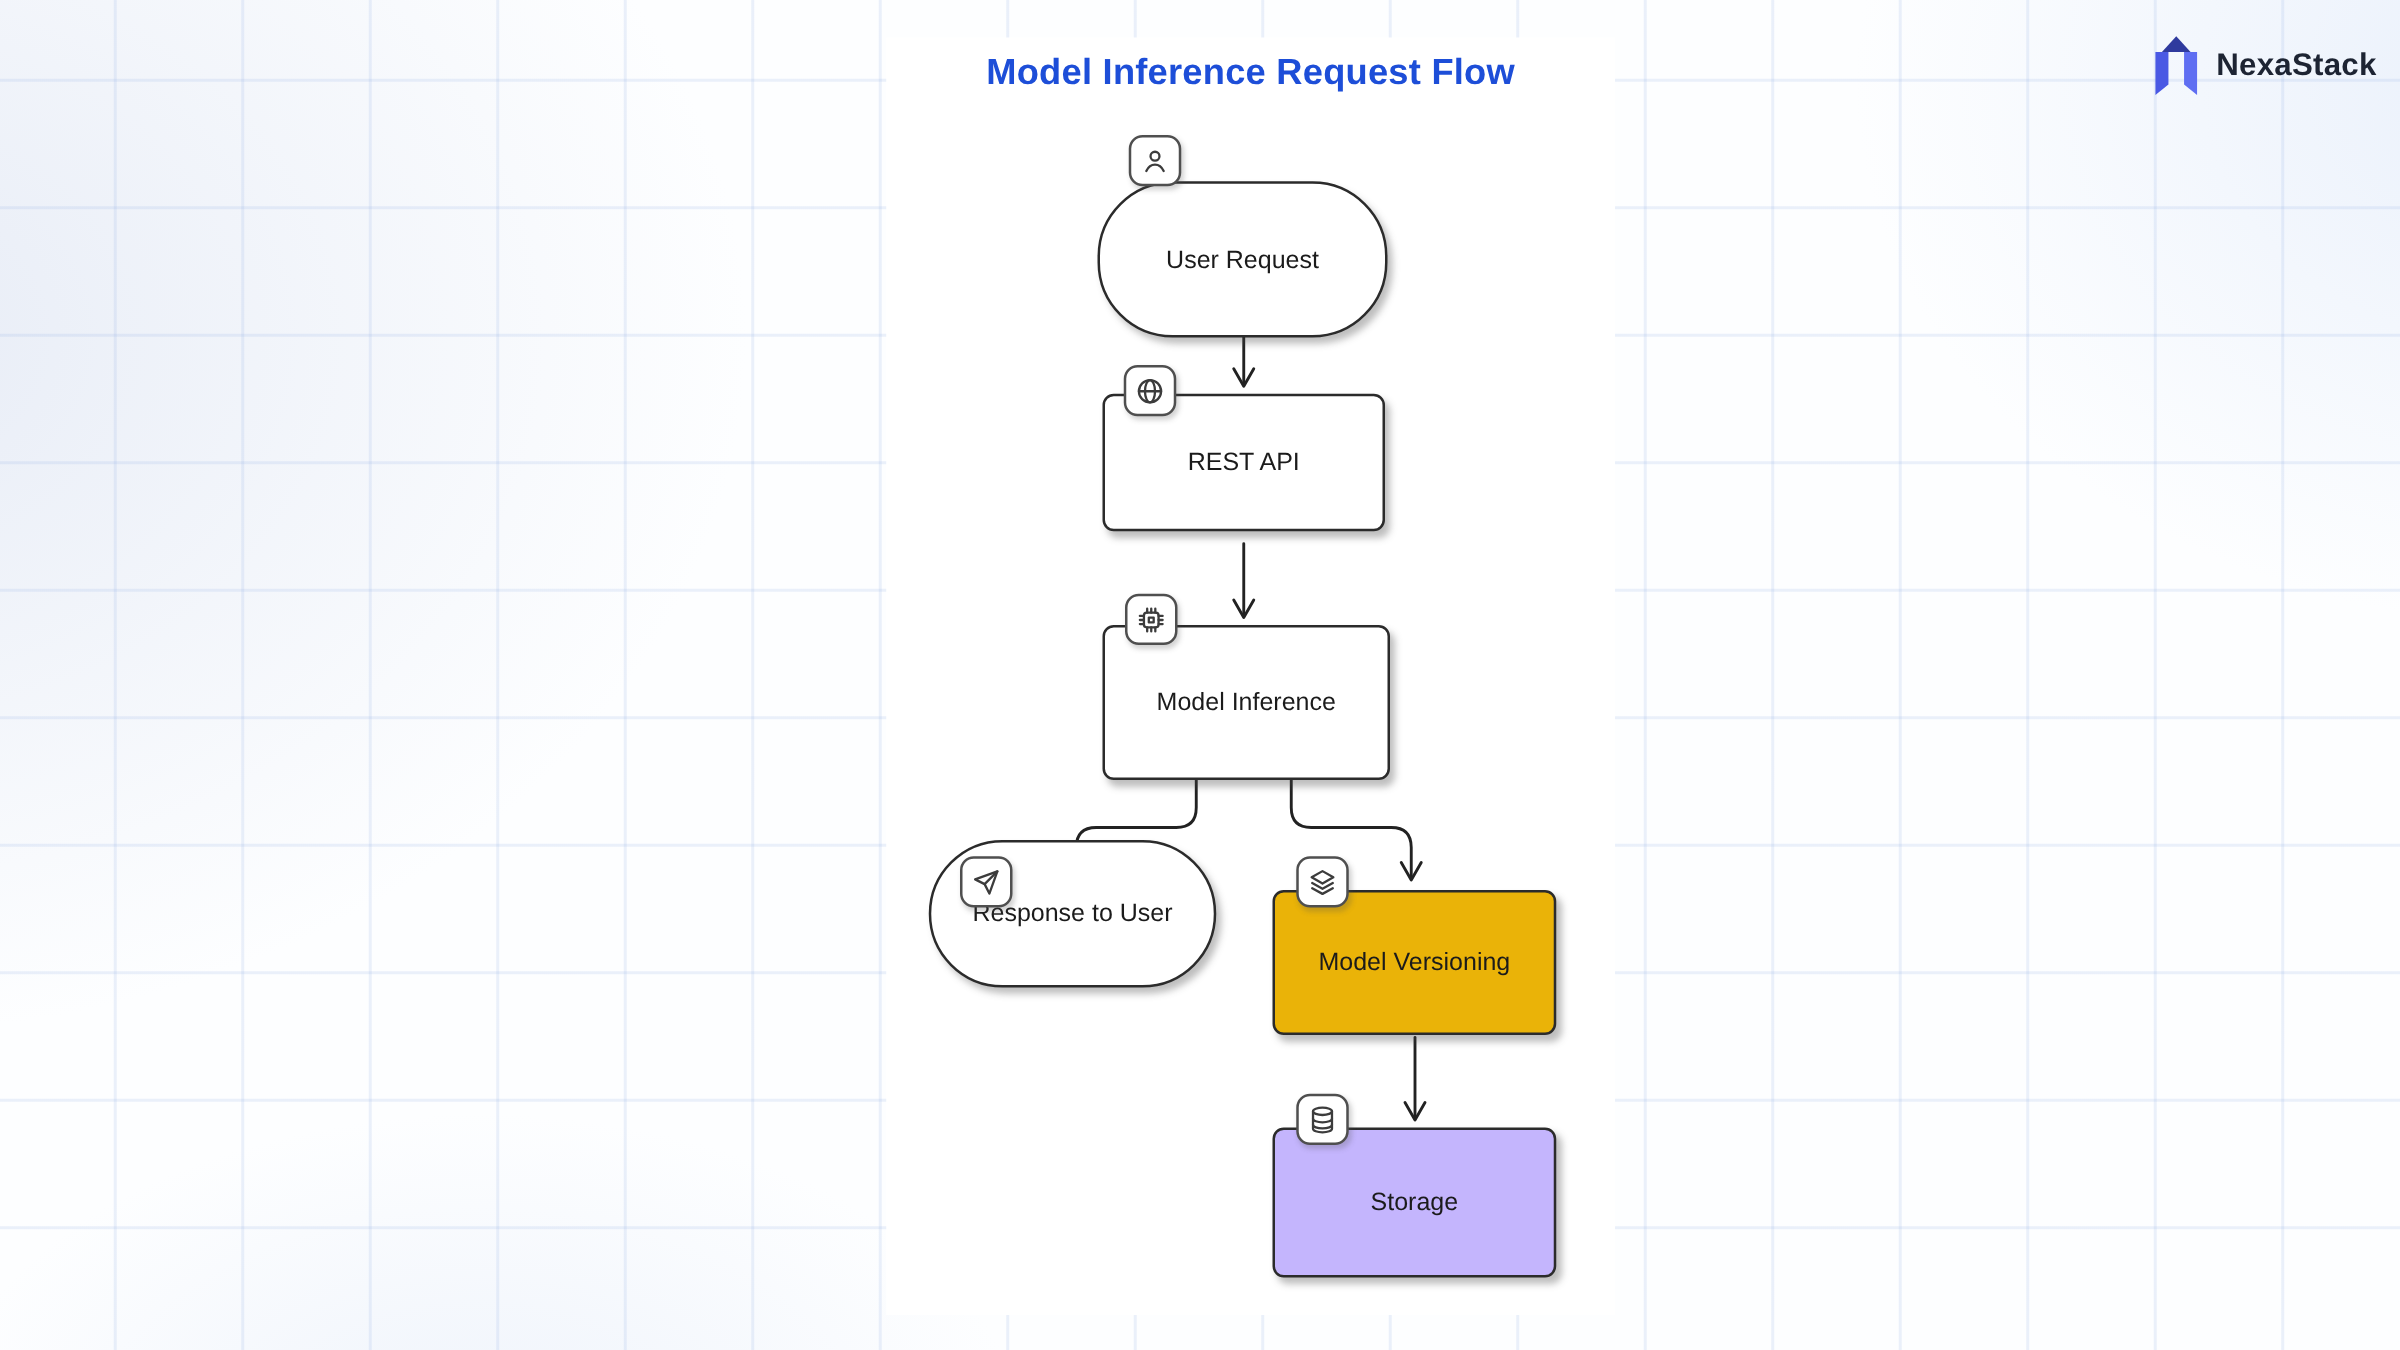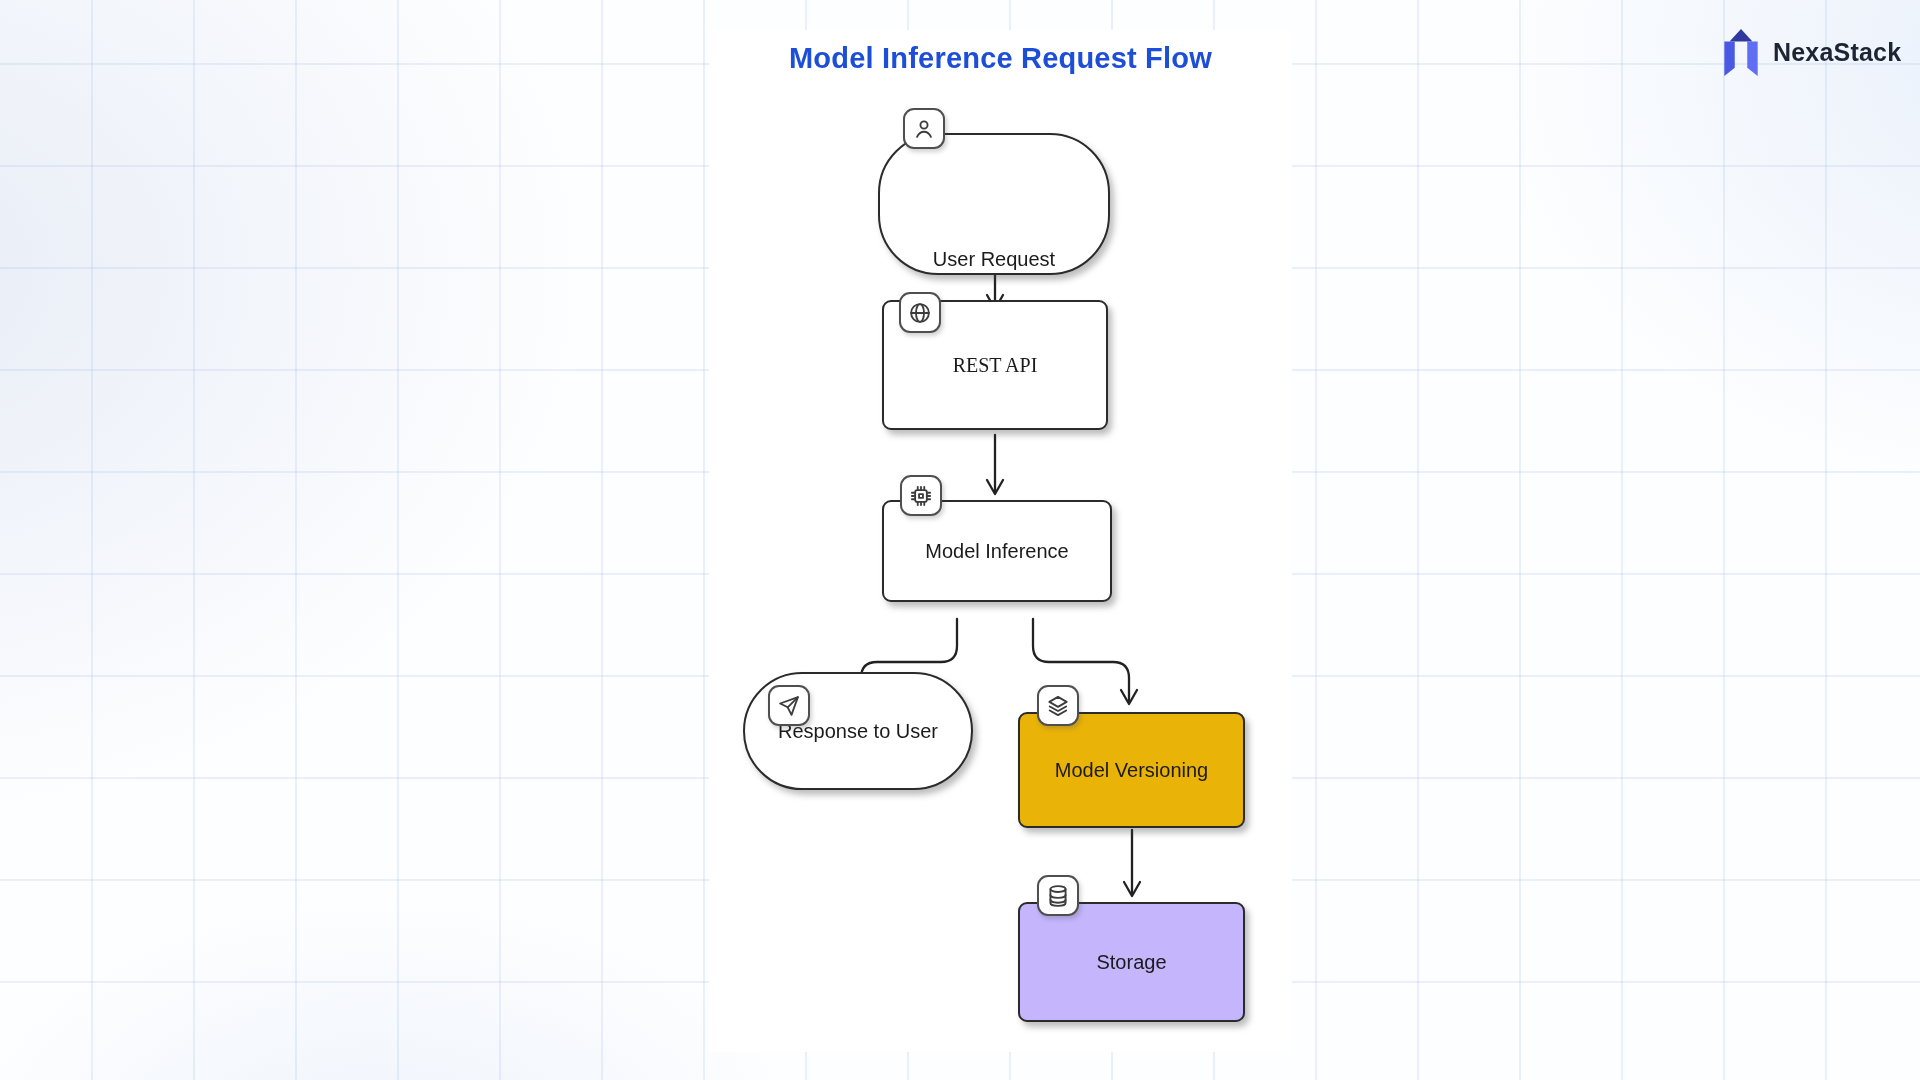--- a/index.html
+++ b/index.html
@@ -91,29 +91,29 @@
     <path d="M1033,619 L1033,646 Q1033,662 1049,662 L1113,662 Q1129,662 1129,678 L1129,703"></path>
     <path d="M1121,690 L1129,704 L1137,690"></path>
   </g>
 
   <g>
     <path d="M1132,830 L1132,895"></path>
     <path d="M1124,882 L1132,896 L1140,882"></path>
   </g>
 </svg>
 
-<div class="node stadium" style="left:878px; top:133px; width:232px; height:142px;align-items:flex-end;">
+<div class="node stadium" style="left:878px; top:145px; width:232px; height:125px;">
   <span>User Request</span>
 </div>
 
-<div class="node rect" style="left:882px; top:300px; width:226px; height:130px;font-family:Liberation Serif, serif;">
+<div class="node rect" style="left:882px; top:315px; width:226px; height:110px;">
   <span>REST API</span>
 </div>
 
-<div class="node rect" style="left:882px; top:500px; width:230px; height:102px;">
+<div class="node rect" style="left:882px; top:500px; width:230px; height:124px;">
   <span>Model Inference</span>
 </div>
 
 <div class="node stadium" style="left:743px; top:672px; width:230px; height:118px;">
   <span>Response to User</span>
 </div>
 
 <div class="node rect" style="left:1018px; top:712px; width:227px; height:116px; background:#eab308;">
   <span>Model Versioning</span>
 </div>

